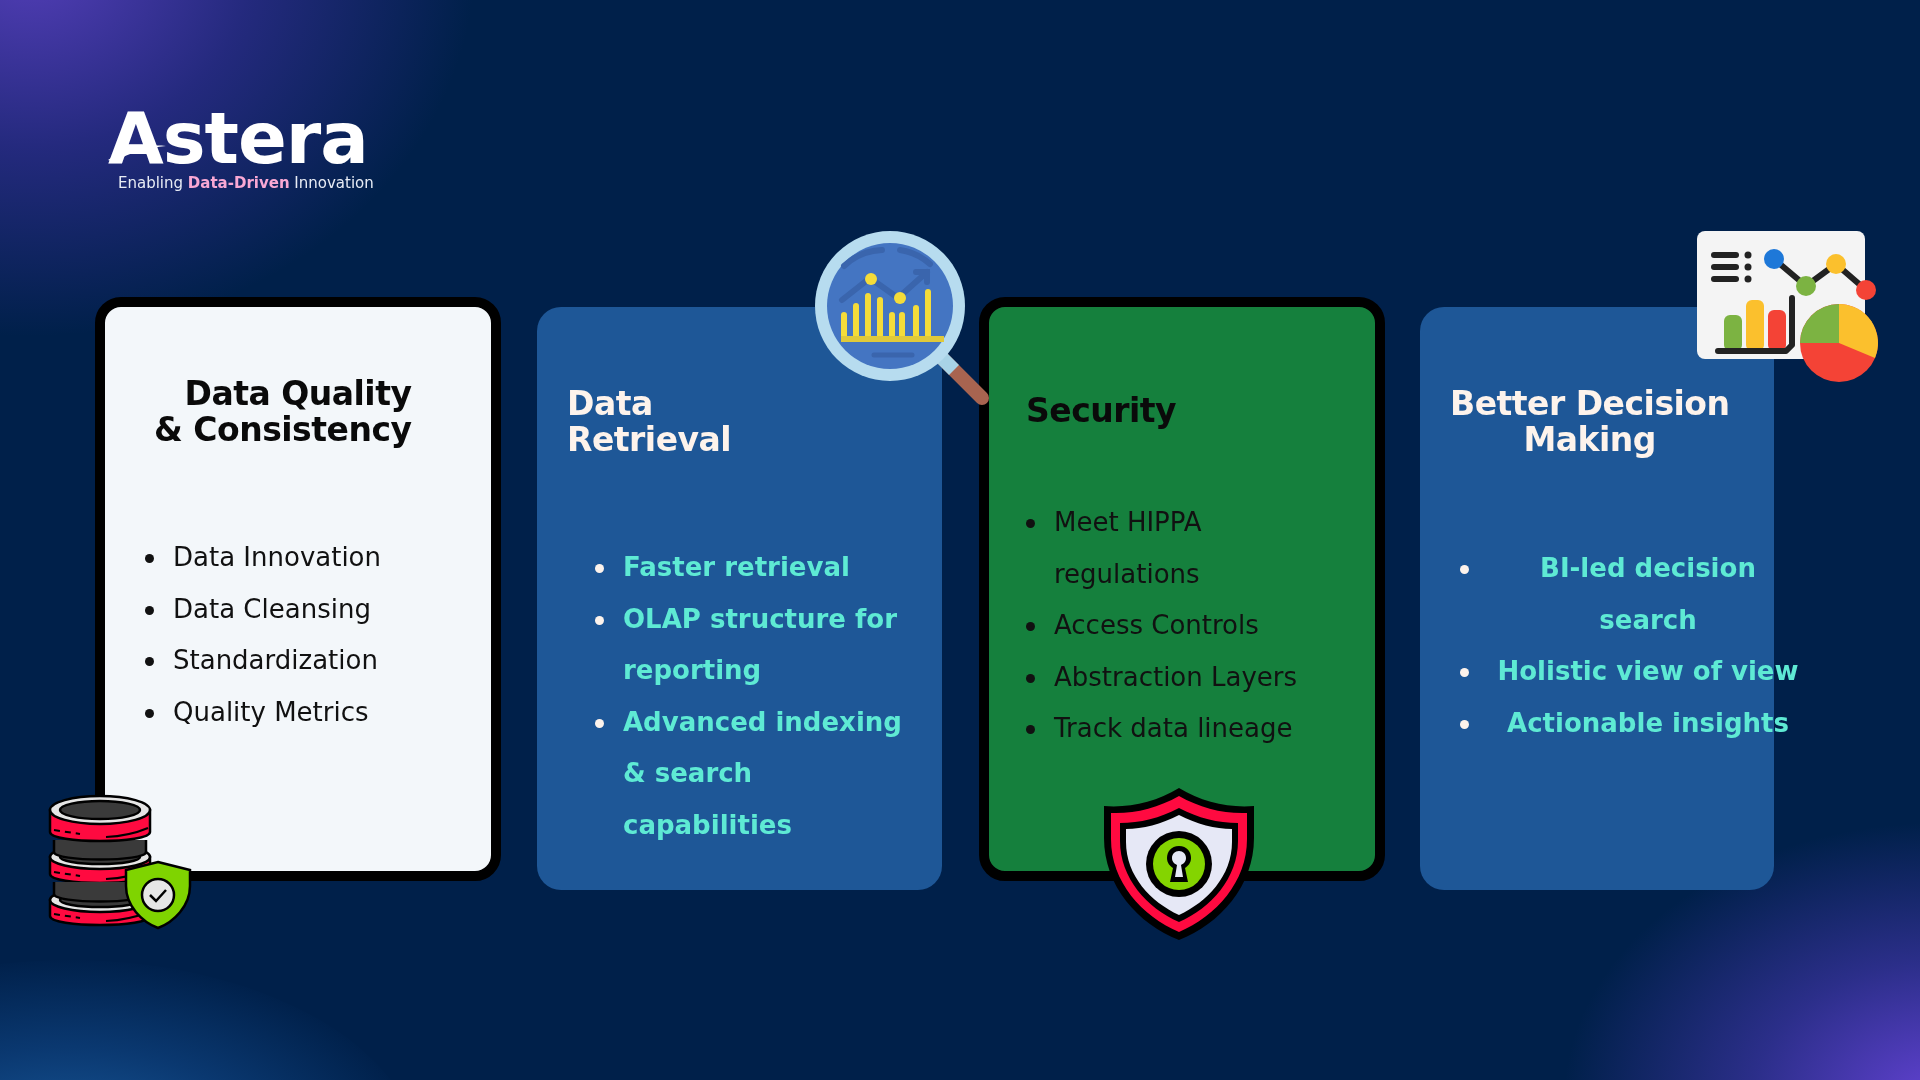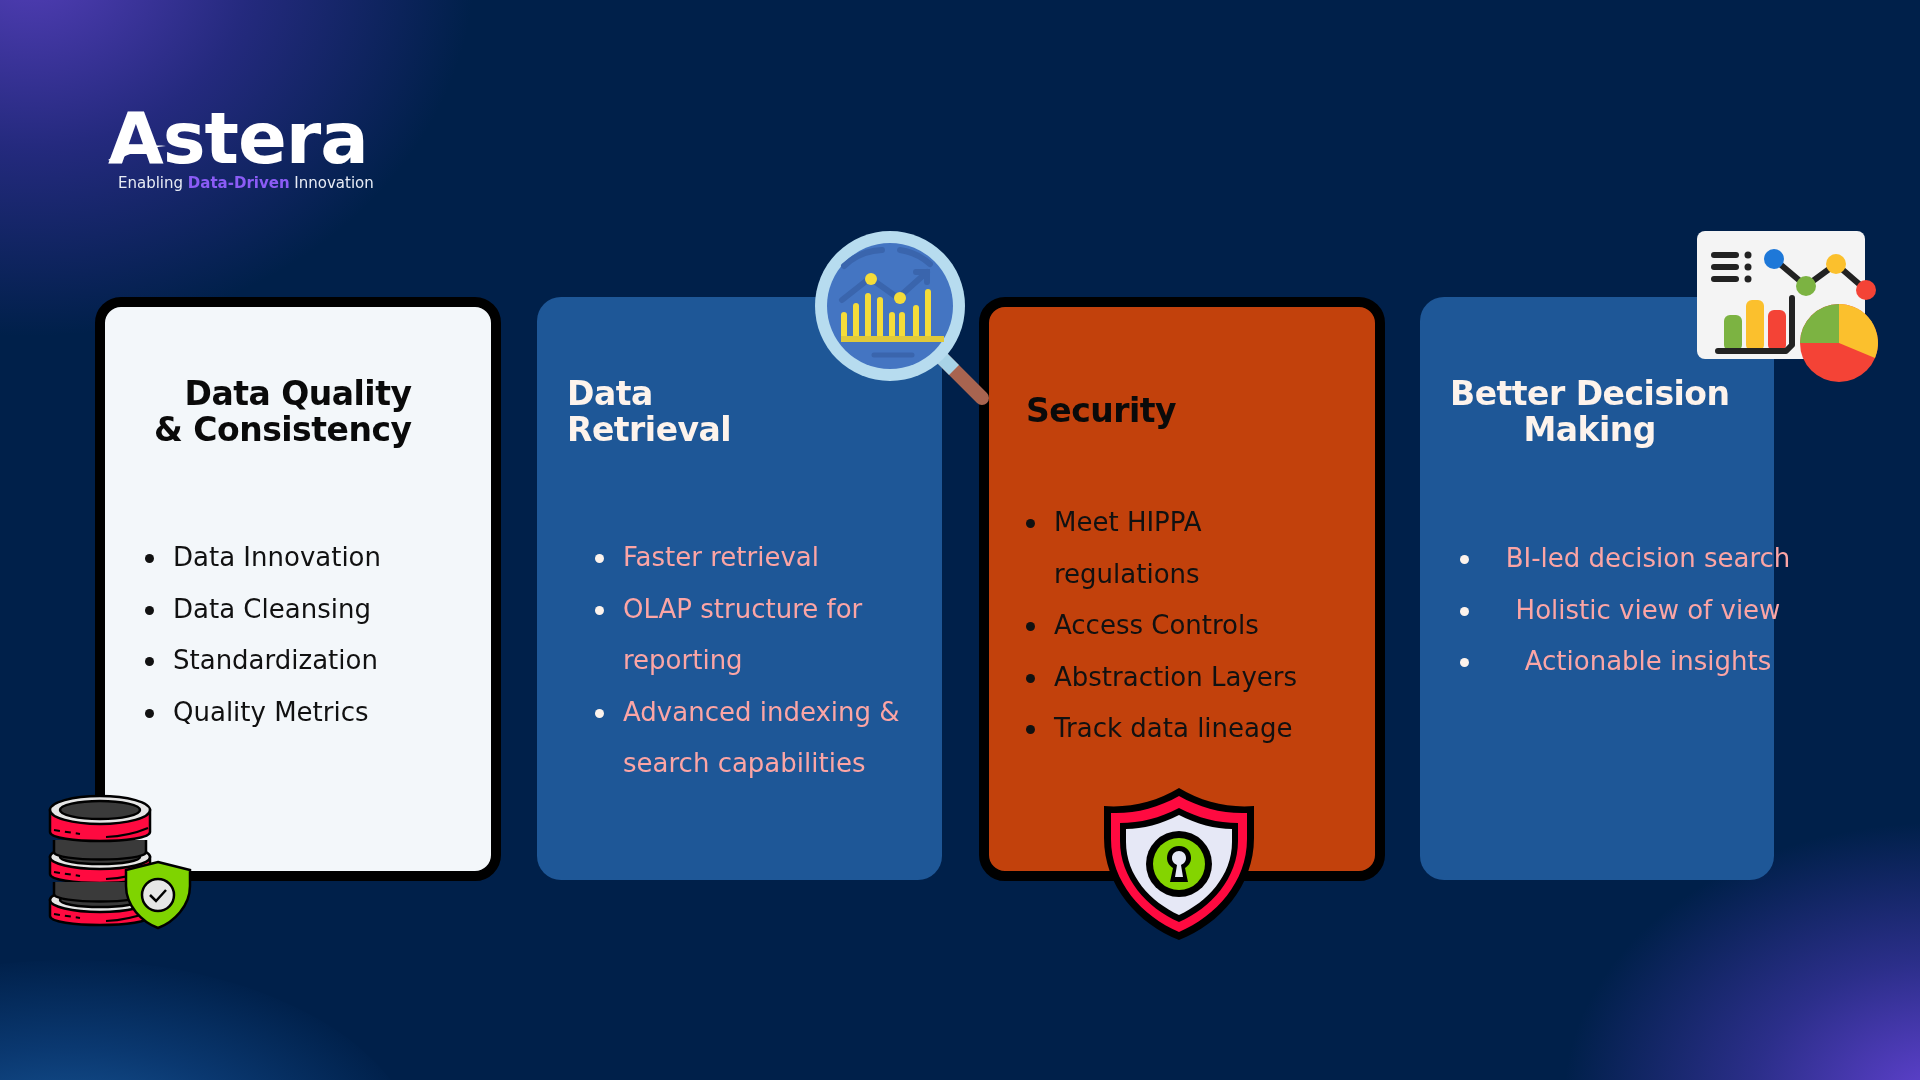--- a/index.html
+++ b/index.html
@@ -26,55 +26,55 @@
   .logo-word {
     font-family: "DejaVu Sans", sans-serif; font-weight: bold;
     font-size: 72px; line-height: 76px; letter-spacing: -1px;
     position: relative;
   }
   .logo-swoosh { position: absolute; left: 0px; top: 38px; }
   .logo-tag {
     font-family: "DejaVu Sans", sans-serif; font-size: 15px; line-height: 18px;
     margin-top: -2px; padding-left: 10px; color: #e8ecf5;
   }
-  .logo-tag b { font-weight: bold; color: #8b5cf6; }
+  .logo-tag b { font-weight: bold; color: #f9a8d4; }
 
   .card { position: absolute; box-sizing: border-box; }
   .card-light {
     top: 297px; height: 584px;
     border: 10px solid #000; border-radius: 26px;
   }
   .card-dark {
-    top: 297px; height: 583px;
+    top: 307px; height: 583px;
     background: #1e5797; border-radius: 24px;
   }
   .c1 { left: 95px; width: 406px; background: #f3f7fa; }
   .c2 { left: 537px; width: 405px; }
-  .c3 { left: 979px; width: 406px; background: #c2410c; }
+  .c3 { left: 979px; width: 406px; background: #15803d; }
   .c4 { left: 1420px; width: 354px; text-align: center; }
 
   .card-title {
     position: absolute; font-family: "DejaVu Sans", sans-serif; font-weight: bold;
     font-size: 33px; line-height: 36px; letter-spacing: -0.5px;
   }
   .card-light .card-title { color: #0a0a0a; }
   .card-dark .card-title { color: #fdf3ec; }
 
   .bullets {
     position: absolute; margin: 0; padding: 0; list-style: none;
     font-family: "DejaVu Sans", sans-serif; font-size: 26px; line-height: 51.5px;
   }
   .bullets li { position: relative; padding-left: 30px; }
   .bullets li::before {
     content: ""; position: absolute; left: 2px; top: 22px;
     width: 9px; height: 9px; border-radius: 50%;
   }
   .card-light .bullets { color: #111; }
   .card-light .bullets li::before { background: #111; }
-  .card-dark .bullets { color: #fca5a5; }
+  .card-dark .bullets { color: #5eead4; font-weight: bold; }
   .card-dark .bullets li::before { background: #fdf3ec; }
 
   .icon { position: absolute; }
 </style>
 </head>
 <body>
 
 <div class="glow glow-tl"></div>
 <div class="glow glow-br"></div>
 <div class="glow glow-bl"></div>

